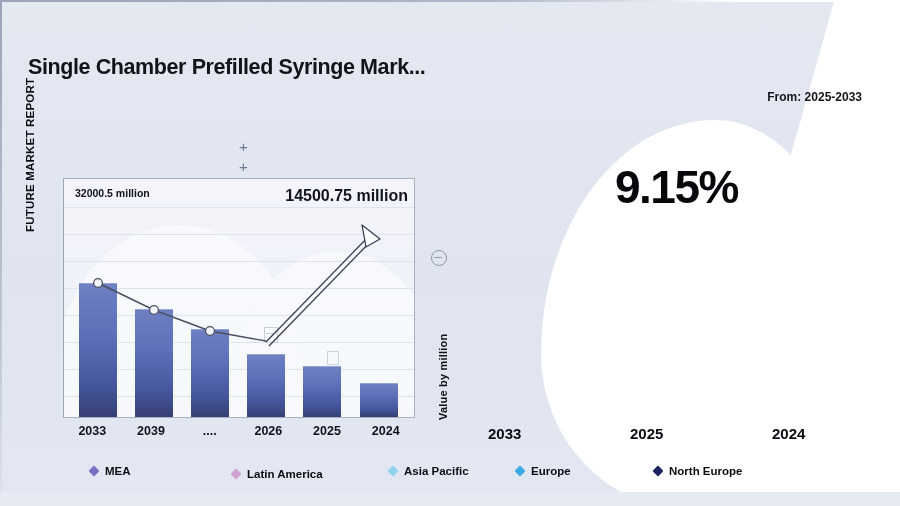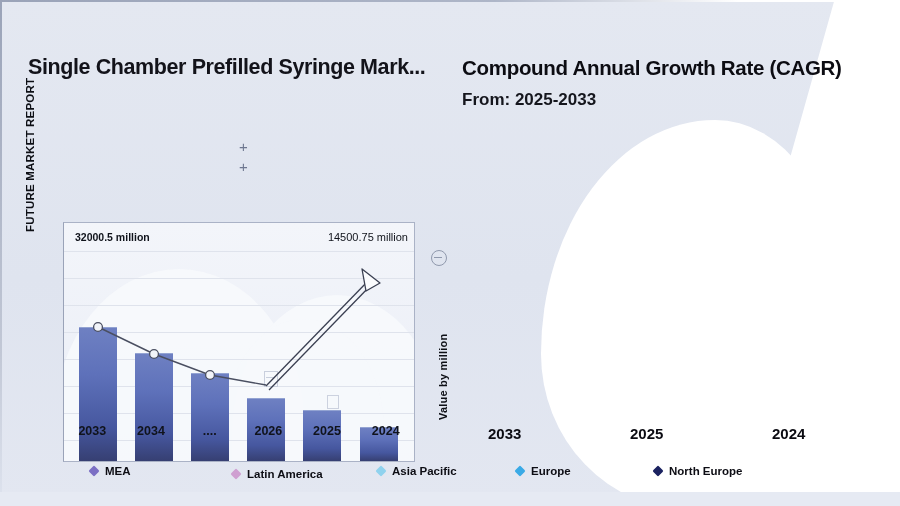--- a/index.html
+++ b/index.html
@@ -72,21 +72,21 @@
   }
 
   .plus1{position:absolute;left:239px;top:138px;font-size:15px;color:#6e7790;}
   .plus2{position:absolute;left:239px;top:158px;font-size:15px;color:#6e7790;}
 
   
   .chart-box{
     position:absolute;left:63px;top:178px;width:352px;height:240px;
     background:linear-gradient(180deg,#f3f5fa 0%,#eef1f8 50%,#e9edf6 100%);
     border:1px solid #aab2c6;border-left:1px solid #9aa3b8;
-    box-sizing:border-box;overflow:hidden;margin-top:44px;
+    box-sizing:border-box;overflow:hidden;
   }
   .gridline{position:absolute;left:0;width:100%;height:1px;background:#dfe3ec;}
   .wave-a{
     position:absolute;left:-10px;top:46px;width:250px;height:200px;
     background:#f7f9fc;border-radius:50% 50% 0 0 / 78% 78% 0 0;
     opacity:.95;
   }
   .wave-b{
     position:absolute;right:-28px;top:72px;width:210px;height:175px;
     background:#f7f9fc;border-radius:50% 50% 0 0 / 80% 80% 0 0;
@@ -94,21 +94,21 @@
   }
   .wave-c{
     position:absolute;left:160px;top:96px;width:160px;height:150px;
     background:#f6f8fc;border-radius:50% 50% 0 0 / 75% 75% 0 0;
     opacity:.9;
   }
   .lbl-left{
     position:absolute;left:11px;top:8px;font-size:10.5px;font-weight:700;color:#10131b;white-space:nowrap;
   }
   .lbl-right{
-    position:absolute;right:6px;top:8px;font-size:11px;font-weight:400;color:#10131b;white-space:nowrap;
+    position:absolute;right:6px;top:8px;font-size:16px;font-weight:700;color:#10131b;white-space:nowrap;
   }
   .bar-l{
     position:absolute;bottom:0;
     background:linear-gradient(180deg,#6e80c2 0%,#5e71ba 35%,#46579f 75%,#363f72 100%);
     border-top:1px solid #93a3d2;
   }
   .ghost1{position:absolute;left:200px;top:148px;width:12px;height:14px;border:1px solid #c9cfdd;}
   .ghost1:after{content:"";position:absolute;left:1px;top:5px;width:8px;height:1px;background:#c9cfdd;}
   .ghost2{position:absolute;left:263px;top:172px;width:10px;height:12px;border:1px solid #ccd2df;}
 
@@ -135,22 +135,22 @@
   .xlabels-left span{
     flex:1;text-align:center;font-size:12.5px;font-weight:700;color:#10131b;
   }
 
   
   .right-title{
     position:absolute;left:462px;top:56px;width:430px;
     font-size:20.5px;font-weight:700;color:#0c0c12;letter-spacing:-.3px;white-space:nowrap;
   }
   .right-sub{
-    position:absolute;left:462px;top:90px;width:400px;text-align:left;
-    font-size:17px;font-weight:700;color:#15161d;
+    position:absolute;left:462px;top:90px;width:400px;text-align:right;
+    font-size:12px;font-weight:700;color:#15161d;
   }
   .cagr-big{
     position:absolute;left:615px;top:160px;
     font-size:46px;font-weight:700;color:#07070c;letter-spacing:-1.5px;
   }
   .cagr-sub{
     position:absolute;left:640px;top:215px;
     font-size:12.5px;font-weight:700;color:#15161d;white-space:nowrap;
   }
   .bar-r{
@@ -245,47 +245,47 @@
       <circle cx="90" cy="131" r="4.4" fill="#f2f4f9" stroke="#4a4f61" stroke-width="1.3"></circle>
       <circle cx="146" cy="152" r="4.4" fill="#f2f4f9" stroke="#4a4f61" stroke-width="1.3"></circle>
       <path d="M202,163 L305,57" fill="none" stroke="#3b4052" stroke-width="1.3"></path>
       <path d="M205,167 L308,61" fill="none" stroke="#3b4052" stroke-width="1.3"></path>
       <path d="M298,46 L316,60 L302,68 Z" fill="#fbfcfe" stroke="#3b4052" stroke-width="1.3" stroke-linejoin="round"></path>
     </svg>
   </div>
 
   <div class="xlabels-left">
     <span>2033</span>
-    <span>2034</span>
+    <span>2039</span>
     <span>....</span>
     <span>2026</span>
     <span>2025</span>
     <span>2024</span>
   </div>
 
-  <div class="right-title">Compound Annual Growth Rate (CAGR)</div>
   <div class="right-sub">From: 2025-2033</div>
+  <div class="cagr-big">9.15%</div>
 
 
   <div class="xlabels-right">
     <span style="left:18px">2033</span>
     <span style="left:160px">2025</span>
     <span style="left:302px">2024</span>
   </div>
 
   <div class="legend">
     <div class="leg-item" style="left:90px;top:3px">
       <span class="leg-dot" style="background:#7b6fc4"></span>
       <span class="leg-text">MEA</span>
     </div>
     <div class="leg-item" style="left:232px;top:6px">
       <span class="leg-dot" style="background:#cf9fd1"></span>
       <span class="leg-text">Latin America</span>
     </div>
-    <div class="leg-item" style="left:377px;top:3px">
+    <div class="leg-item" style="left:389px;top:3px">
       <span class="leg-dot" style="background:#8fd2ee"></span>
       <span class="leg-text">Asia Pacific</span>
     </div>
     <div class="leg-item" style="left:516px;top:3px">
       <span class="leg-dot" style="background:#3aaae6"></span>
       <span class="leg-text">Europe</span>
     </div>
     <div class="leg-item" style="left:654px;top:3px">
       <span class="leg-dot" style="background:#1b2260"></span>
       <span class="leg-text">North Europe</span>

